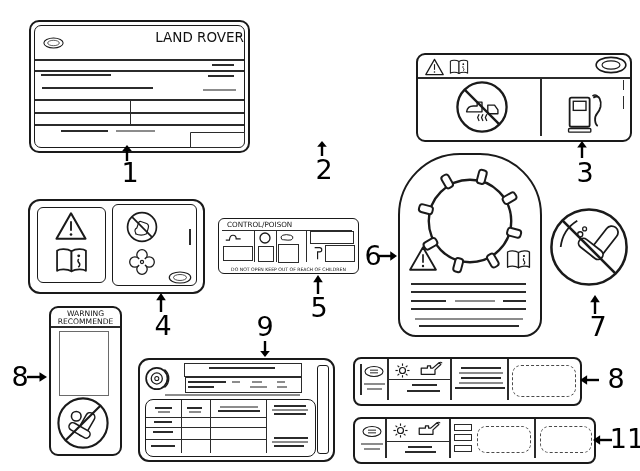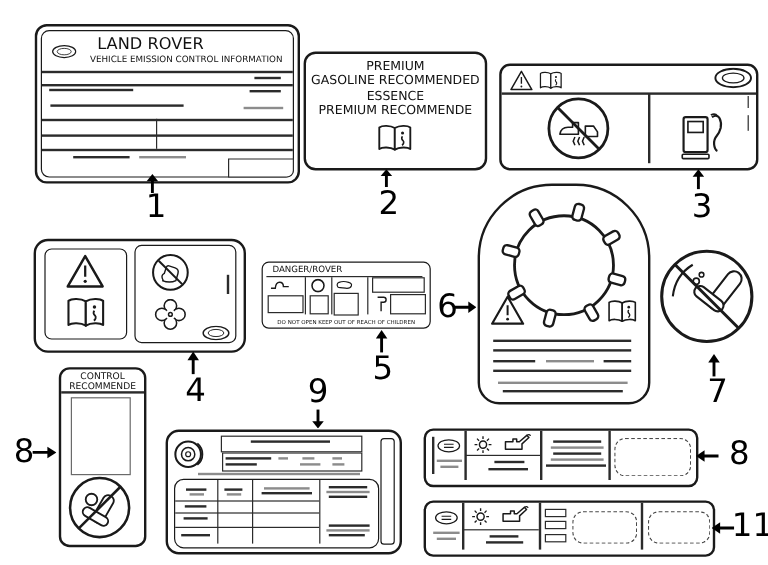--- a/index.html
+++ b/index.html
@@ -154,22 +154,21 @@
 </defs>
 </svg>
 
 <div class="stage">
 
   <div class="lbl" style="left:29px;top:20px;width:211px;height:123px;border-radius:10px;padding:3px">
     <div class="abs" style="left:3px;top:3px;right:3px;bottom:3px;border:1px solid #1a1a1a;border-radius:7px">
       <svg class="abs" style="left:8px;top:10px" width="21" height="14">
           <use href="#sym-oval"></use>
         </svg>
-      <div class="abs" style="left:46px;right:0;top:3px;text-align:left;font-size:13.5px;white-space:nowrap">LAND ROVER</div>
-      <div class="abs" style="left:40px;top:19px;font-size:7.3px;white-space:nowrap">VEHICLE EMISSION CONTROL INFORMATION</div>
+      <div class="abs" style="left:46px;right:0;top:3px;text-align:right;font-size:13.5px;white-space:nowrap">LAND ROVER</div>
       <div class="ln t" style="left:0;width:100%;top:33px"></div>
       <div class="ln" style="right:10px;width:22px;top:38px"></div>
       <div class="ln t" style="left:0;width:100%;top:44px"></div>
       <div class="ln" style="left:6px;width:70px;top:48px"></div>
       <div class="ln" style="right:10px;width:26px;top:49px"></div>
       <div class="ln" style="left:7px;width:111px;top:61px"></div>
       <div class="ln g" style="right:8px;width:33px;top:63px"></div>
       <div class="ln t" style="left:0;width:100%;top:73px"></div>
       <div class="vl" style="left:95px;top:73px;height:25px;width:1px"></div>
       <div class="ln t" style="left:0;width:100%;top:86px"></div>
@@ -177,31 +176,20 @@
       <div class="ln" style="left:26px;width:47px;top:104px"></div>
       <div class="ln g" style="left:81px;width:39px;top:104px"></div>
       <div class="bx" style="right:-1px;bottom:-1px;width:53px;height:14px;border-bottom-right-radius:6px"></div>
     </div>
   </div>
   <svg class="abs" style="left:121px;top:145px" width="12" height="16">
       <use href="#sym-arrow-up"></use>
     </svg>
   <div class="callout" style="left:116px;top:158px;width:28px">1</div>
 
-  <div class="lbl" style="left:253px;top:43px;width:149px;height:95px;border-radius:10px;text-align:center">
-    <div class="abs" style="left:0;right:0;top:5px;font-size:10.4px;line-height:11.5px;white-space:nowrap">
-      <div>PREMIUM</div>
-      <div>GASOLINE RECOMMENDED</div>
-      <div style="margin-top:2px">ESSENCE</div>
-      <div>PREMIUM RECOMMENDE</div>
-    </div>
-    <svg class="abs" style="left:59px;top:58px" width="30" height="24">
-        <use href="#sym-book"></use>
-      </svg>
-  </div>
   <svg class="abs" style="left:316px;top:141px" width="12" height="15">
       <use href="#sym-arrow-up"></use>
     </svg>
   <div class="callout" style="left:310px;top:155px;width:28px">2</div>
 
   <div class="lbl" style="left:416px;top:53px;width:212px;height:85px;border-radius:9px">
     <svg class="abs" style="left:6px;top:3px" width="21" height="18">
         <use href="#sym-triangle"></use>
       </svg>
     <svg class="abs" style="left:31px;top:4px" width="20" height="16">
@@ -247,21 +235,21 @@
         </svg>
       <div class="vl" style="left:76px;top:24px;height:16px"></div>
     </div>
   </div>
   <svg class="abs" style="left:155px;top:293px" width="12" height="19">
       <use href="#sym-arrow-up"></use>
     </svg>
   <div class="callout" style="left:149px;top:311px;width:28px">4</div>
 
   <div class="lbl" style="left:218px;top:218px;width:139px;height:54px;border-radius:6px;border-width:1.5px">
-    <div class="abs" style="left:8px;top:1px;font-size:7.2px;white-space:nowrap">DANGER/ROVER</div>
+    <div class="abs" style="left:8px;top:1px;font-size:7.2px;white-space:nowrap">CONTROL/POISON</div>
     <div class="ln t" style="left:3px;width:130px;top:11px;height:1px"></div>
     <div class="vl" style="left:35px;top:12px;height:31px;width:1px"></div>
     <div class="vl" style="left:57px;top:12px;height:31px;width:1px"></div>
     <div class="vl" style="left:87px;top:12px;height:31px;width:1px"></div>
     <svg class="abs" style="left:5px;top:14px" width="18" height="9">
         <use href="#sym-squiggle"></use>
       </svg>
     <div class="bx" style="left:4px;top:27px;width:28px;height:13px"></div>
     <svg class="abs" style="left:40px;top:13px" width="12" height="12">
         <circle cx="6" cy="6" r="5" fill="none" stroke="#1a1a1a" stroke-width="1.3"></circle>
@@ -310,21 +298,21 @@
   <svg class="abs" style="left:548px;top:206px" width="82" height="82">
       <use href="#sym-airbag"></use>
     </svg>
   <svg class="abs" style="left:589px;top:295px" width="12" height="19">
       <use href="#sym-arrow-up"></use>
     </svg>
   <div class="callout" style="left:584px;top:312px;width:28px">7</div>
 
   <div class="lbl" style="left:49px;top:306px;width:69px;height:146px;border-radius:9px">
     <div class="abs" style="left:0;right:0;top:2px;text-align:center;font-size:7.6px;line-height:7.8px;white-space:nowrap">
-      <div>CONTROL</div>
+      <div>WARNING</div>
       <div>RECOMMENDE</div>
     </div>
     <div class="ln t" style="left:0;width:100%;top:18px"></div>
     <div class="abs" style="left:8px;top:23px;width:48px;height:63px;border:1.5px solid #6a6a6a;background:#fff"></div>
     <svg class="abs" style="left:5px;top:88px" width="54" height="54">
         <use href="#sym-noseat"></use>
       </svg>
   </div>
   <div class="callout" style="left:8px;top:362px;width:24px">8</div>
   <svg class="abs" style="left:27px;top:371px" width="20" height="12">

